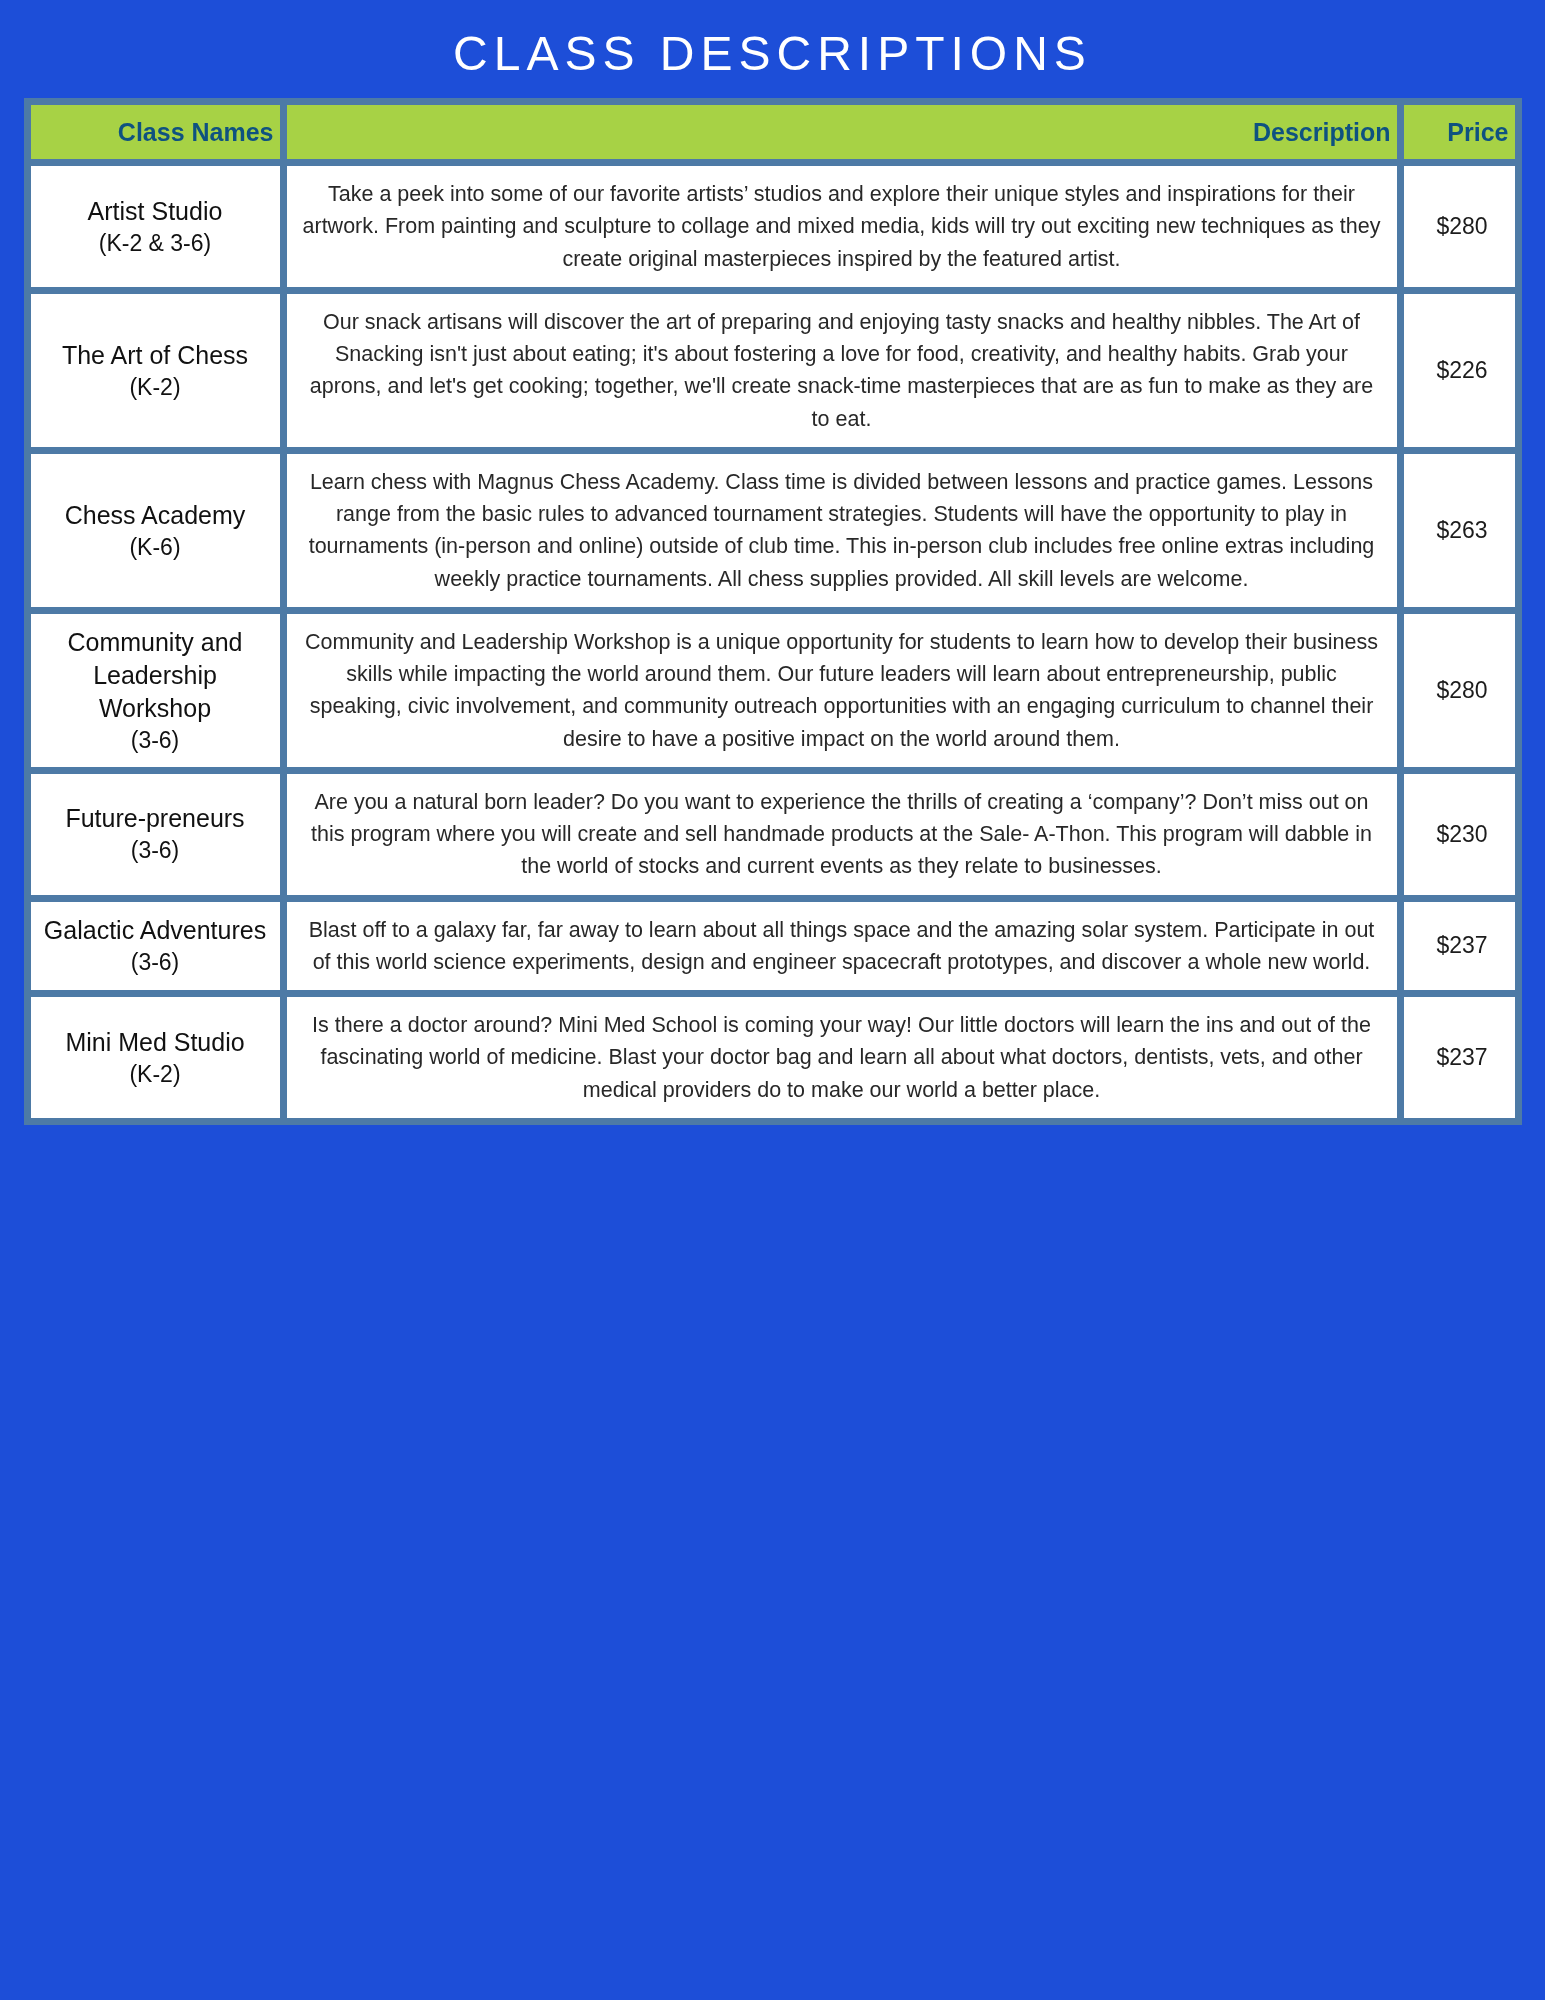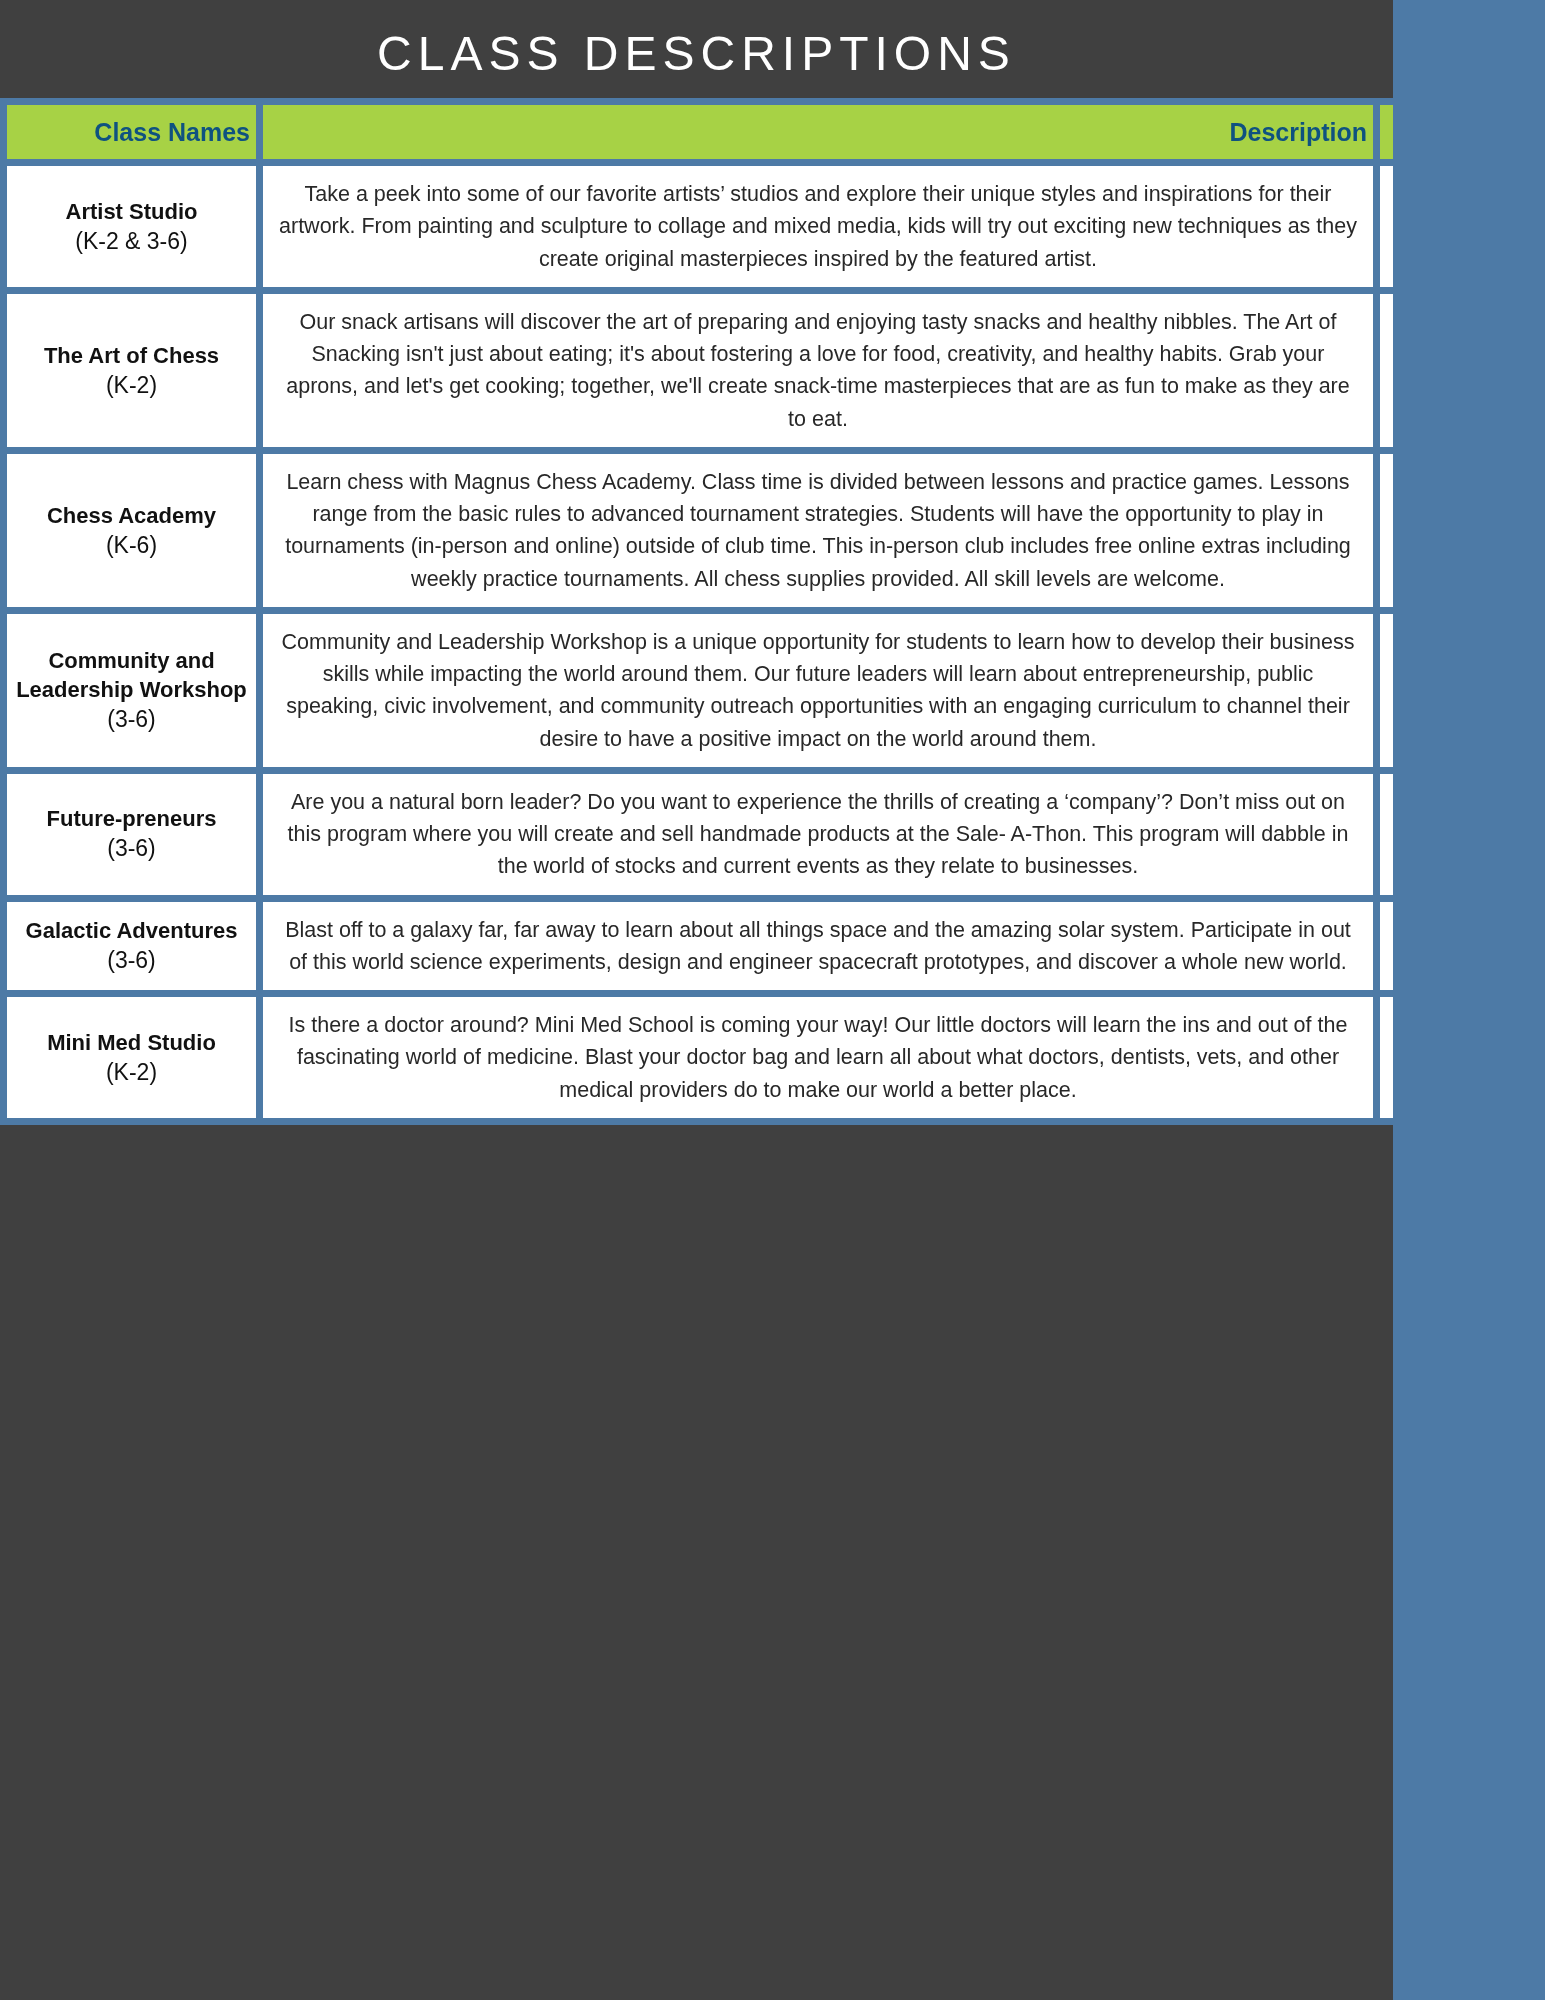--- a/index.html
+++ b/index.html
@@ -1,21 +1,21 @@
 <!DOCTYPE html>
 <html><head>
 <meta charset="utf-8">
 <style>
   html, body { margin: 0; padding: 0; }
   body { background: #4d7aa6; }
   .canvas {
     position: relative;
-    width: 1393px;
+    width: 1545px;
     height: 2000px;
-    background: #404040;
+    background: #1d4ed8;
     font-family: "Liberation Sans", sans-serif;
     box-sizing: border-box;
     overflow: hidden;
   }
   .title {
     margin: 0;
     padding-top: 26px;
     text-align: center;
     color: #ffffff;
     font-size: 48px;
@@ -43,22 +43,22 @@
     text-align: right;
   }
   td { background: #ffffff; }
   td.name-cell {
     text-align: center;
     vertical-align: middle;
     padding: 10px 6px;
     color: #111111;
   }
   .class-name {
-    font-weight: bold;
-    font-size: 22px;
+    font-weight: normal;
+    font-size: 25px;
     line-height: 1.32;
   }
   .class-grades {
     font-size: 23px;
     line-height: 1.32;
   }
   td.desc-cell {
     font-size: 21.5px;
     line-height: 1.5;
     color: #282828;

